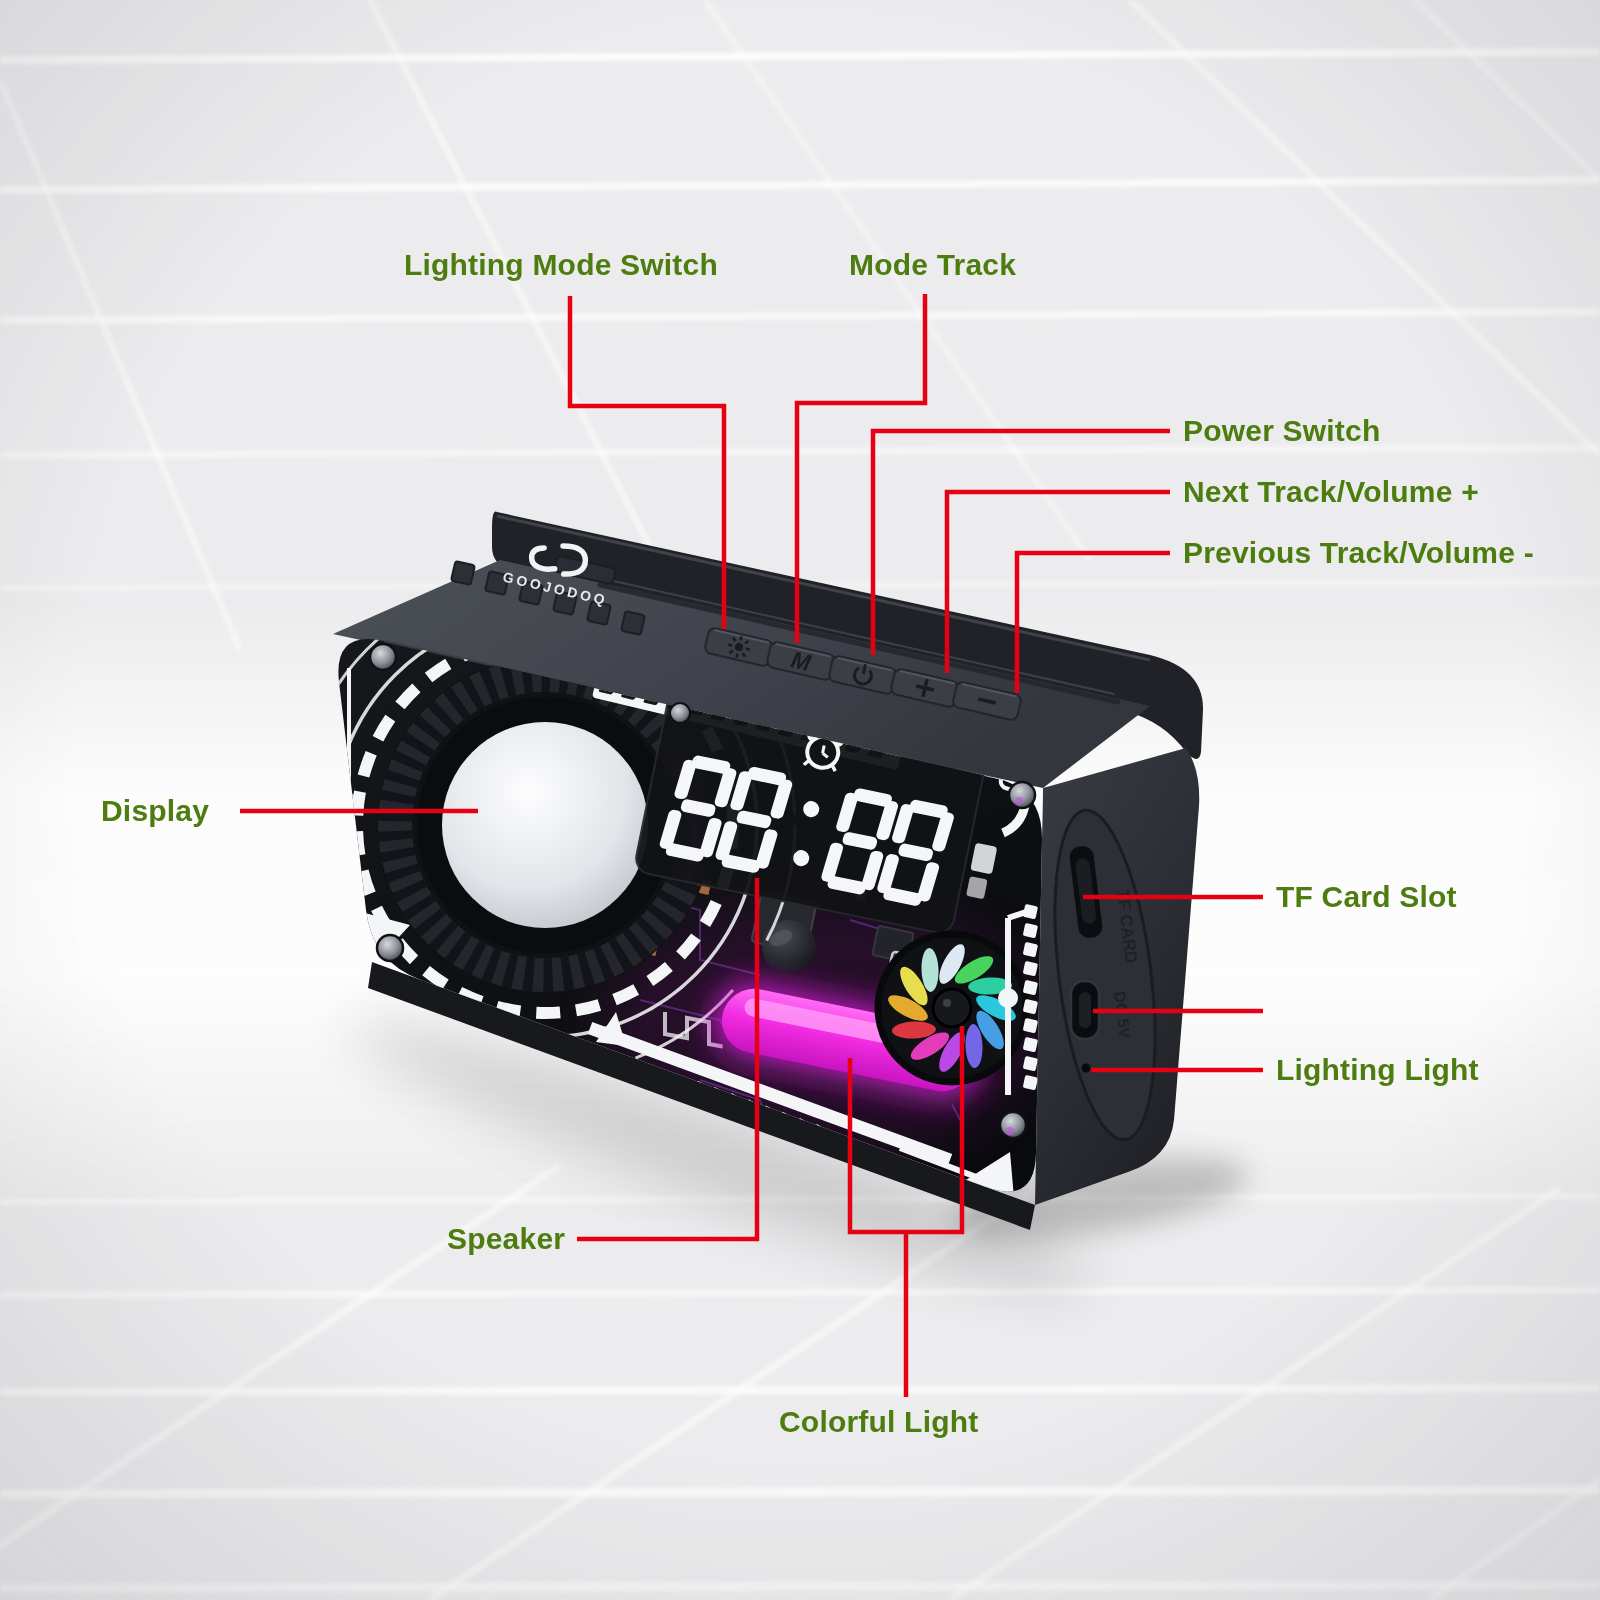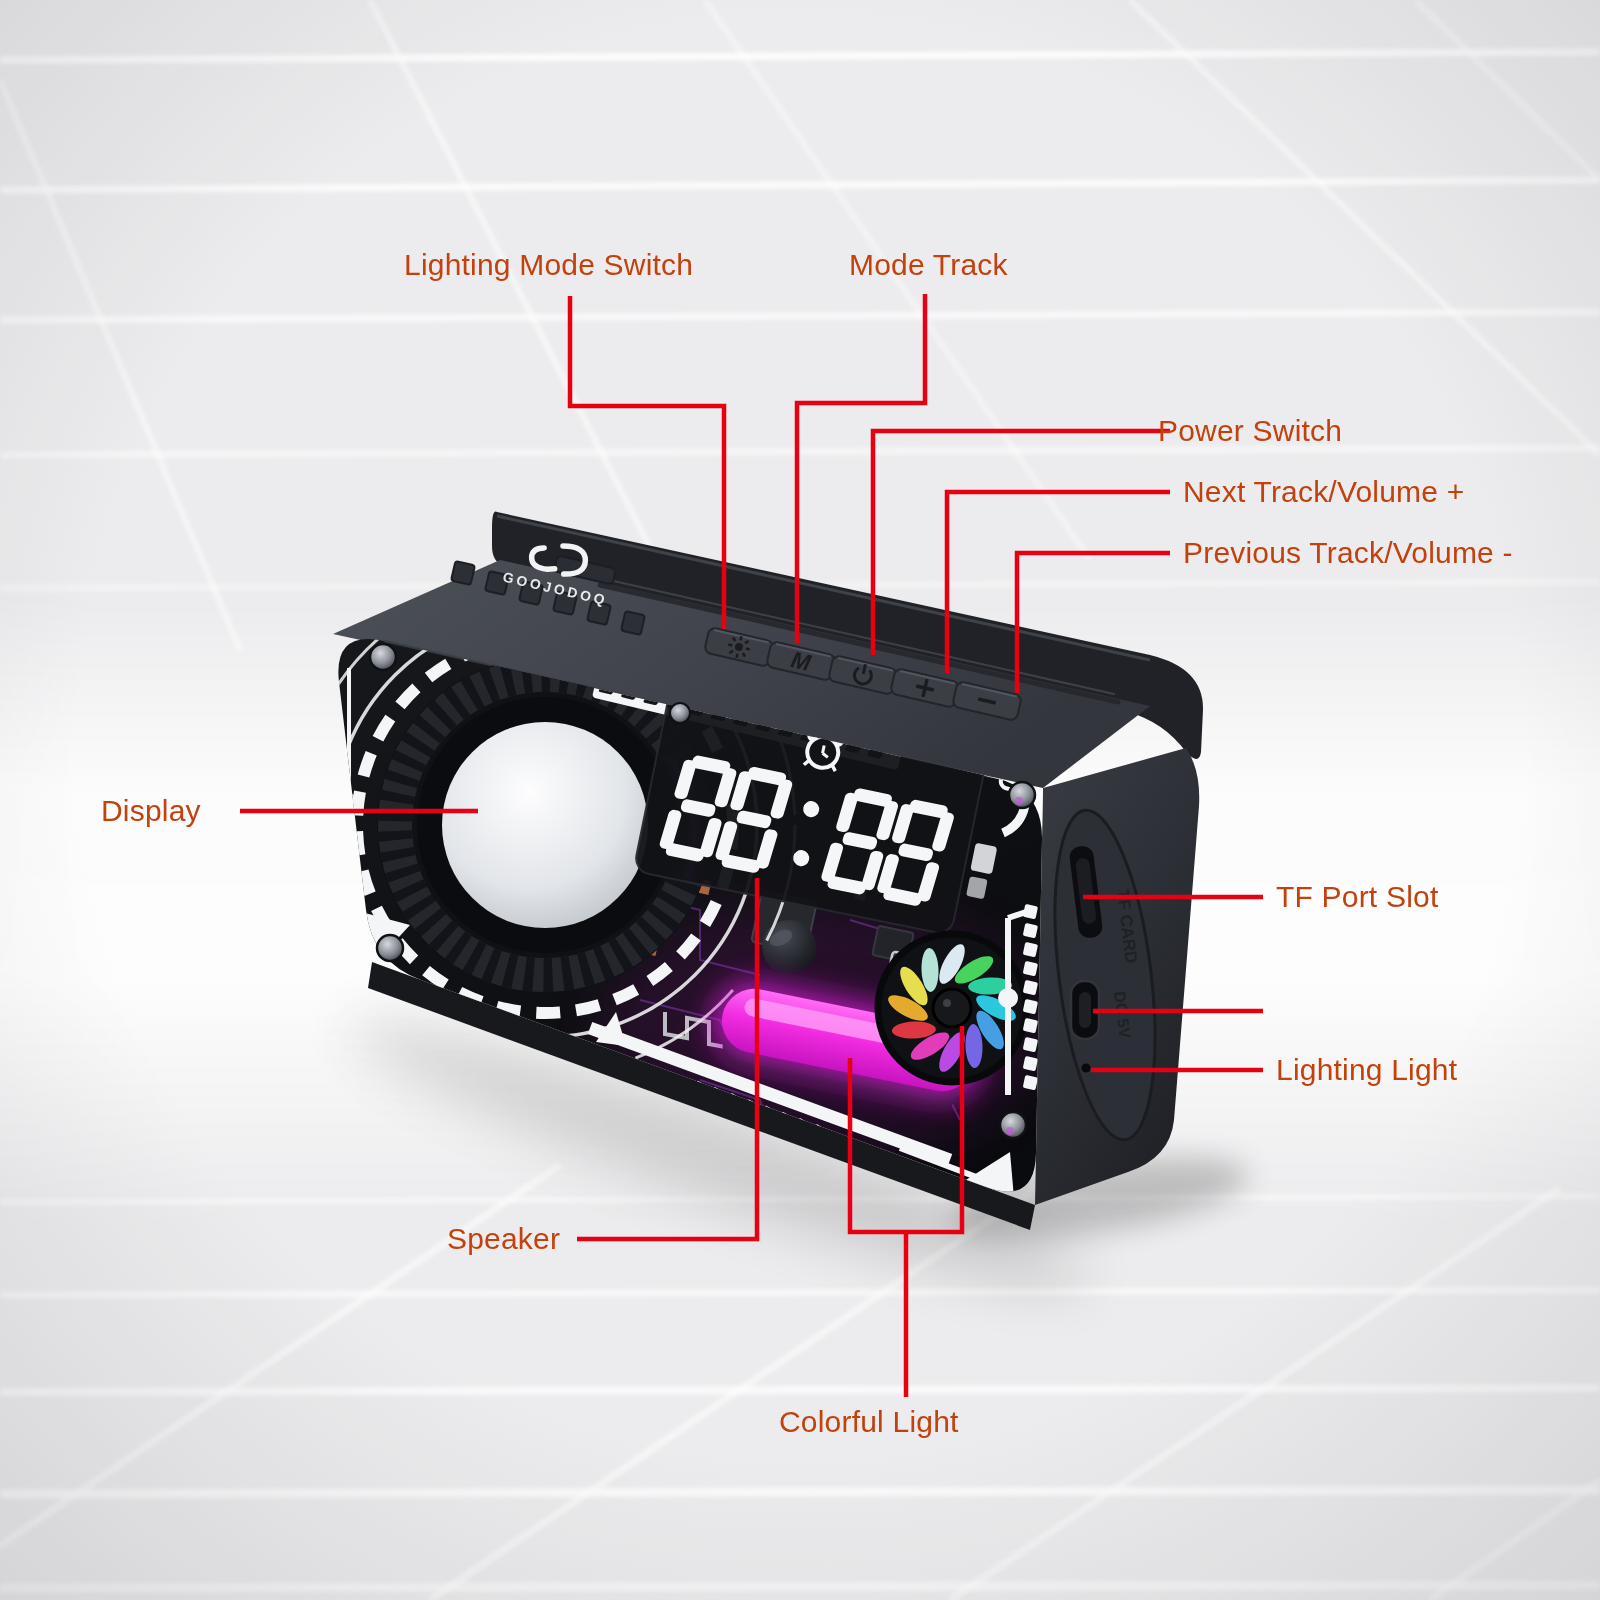--- a/index.html
+++ b/index.html
@@ -1,20 +1,20 @@
 <!DOCTYPE html>
 <html><head>
 <meta charset="utf-8">
 <style>
   html,body{margin:0;padding:0;background:#dcdcde;}
   .stage{position:relative;width:1600px;height:1600px;overflow:hidden;
          font-family:"Liberation Sans",sans-serif;background:#ececee;}
   .stage svg.scene{position:absolute;left:0;top:0;}
-  .callout{position:absolute;white-space:nowrap;font-weight:400;font-size:30px;
-           line-height:36px;color:#c2410c;letter-spacing:.2px;}
+  .callout{position:absolute;white-space:nowrap;font-weight:700;font-size:30px;
+           line-height:36px;color:#4d7c0f;letter-spacing:.2px;}
 </style>
 </head>
 <body>
 
 <div class="stage">
 <svg class="scene" width="1600" height="1600" viewBox="0 0 1600 1600">
   <defs>
     <linearGradient id="bandGrad" x1="0" y1="0" x2="0" y2="1">
       <stop offset="0" stop-color="#ffffff" stop-opacity="0"></stop>
       <stop offset="0.3" stop-color="#ffffff" stop-opacity="0.8"></stop>
@@ -450,21 +450,21 @@
     <polyline points="1263,1011 1093,1011"></polyline>
     <polyline points="1263,1070 1091,1070"></polyline>
     <polyline points="577,1239 757,1239 757,878"></polyline>
     <polyline points="850,1058 850,1232 962,1232 962,1026"></polyline>
     <polyline points="906,1232 906,1397"></polyline>
   </g>
 </svg>
 
 <div class="callout" style="left:404px;top:247px">Lighting Mode Switch</div>
 <div class="callout" style="left:849px;top:247px">Mode Track</div>
-<div class="callout" style="left:1158px;top:413px">Power Switch</div>
+<div class="callout" style="left:1183px;top:413px">Power Switch</div>
 <div class="callout" style="left:1183px;top:535px">Previous Track/Volume -</div>
 <div class="callout" style="left:1183px;top:474px">Next Track/Volume +</div>
 <div class="callout" style="left:101px;top:793px">Display</div>
-<div class="callout" style="left:1276px;top:879px">TF Port Slot</div>
+<div class="callout" style="left:1276px;top:879px">TF Card Slot</div>
 <div class="callout" style="left:1276px;top:1052px">Lighting Light</div>
 <div class="callout" style="left:447px;top:1221px">Speaker</div>
 <div class="callout" style="left:779px;top:1404px">Colorful Light</div>
 </div>
 
 </body></html>

